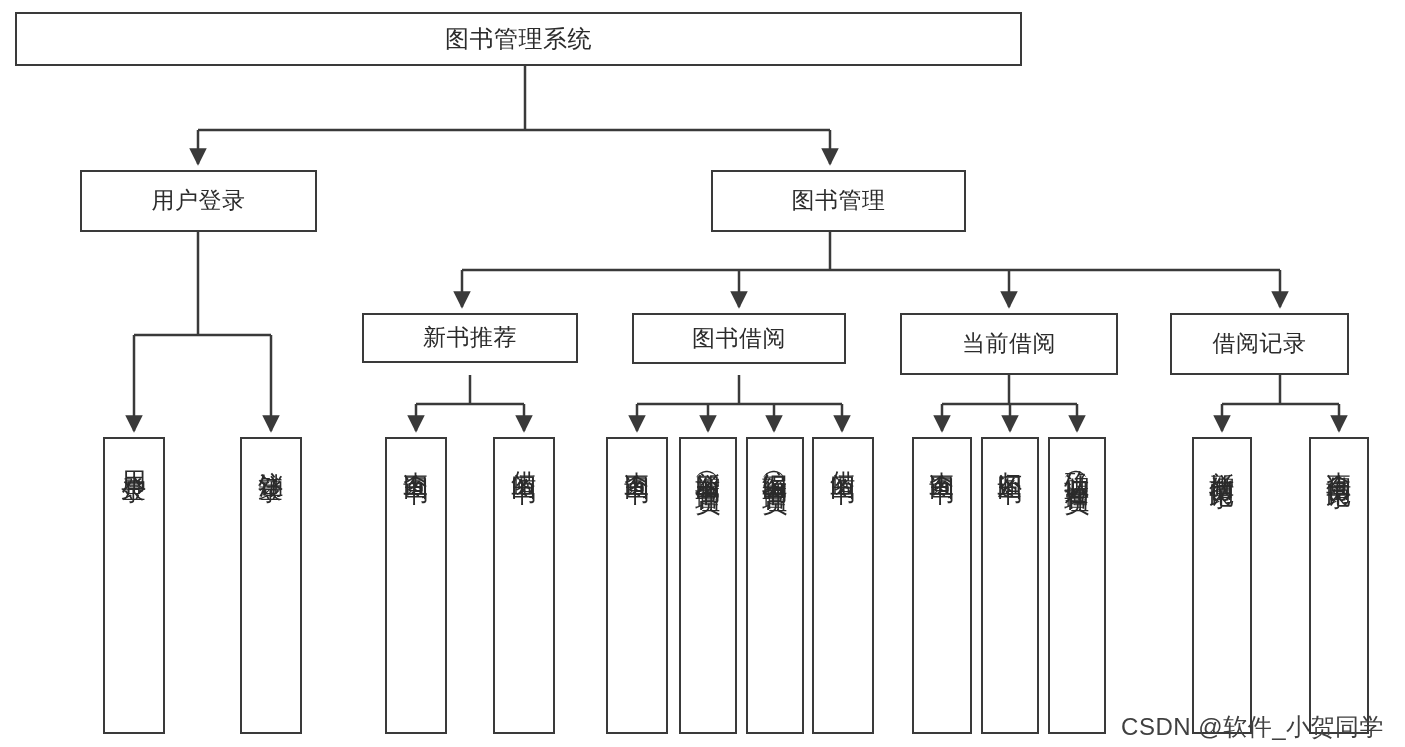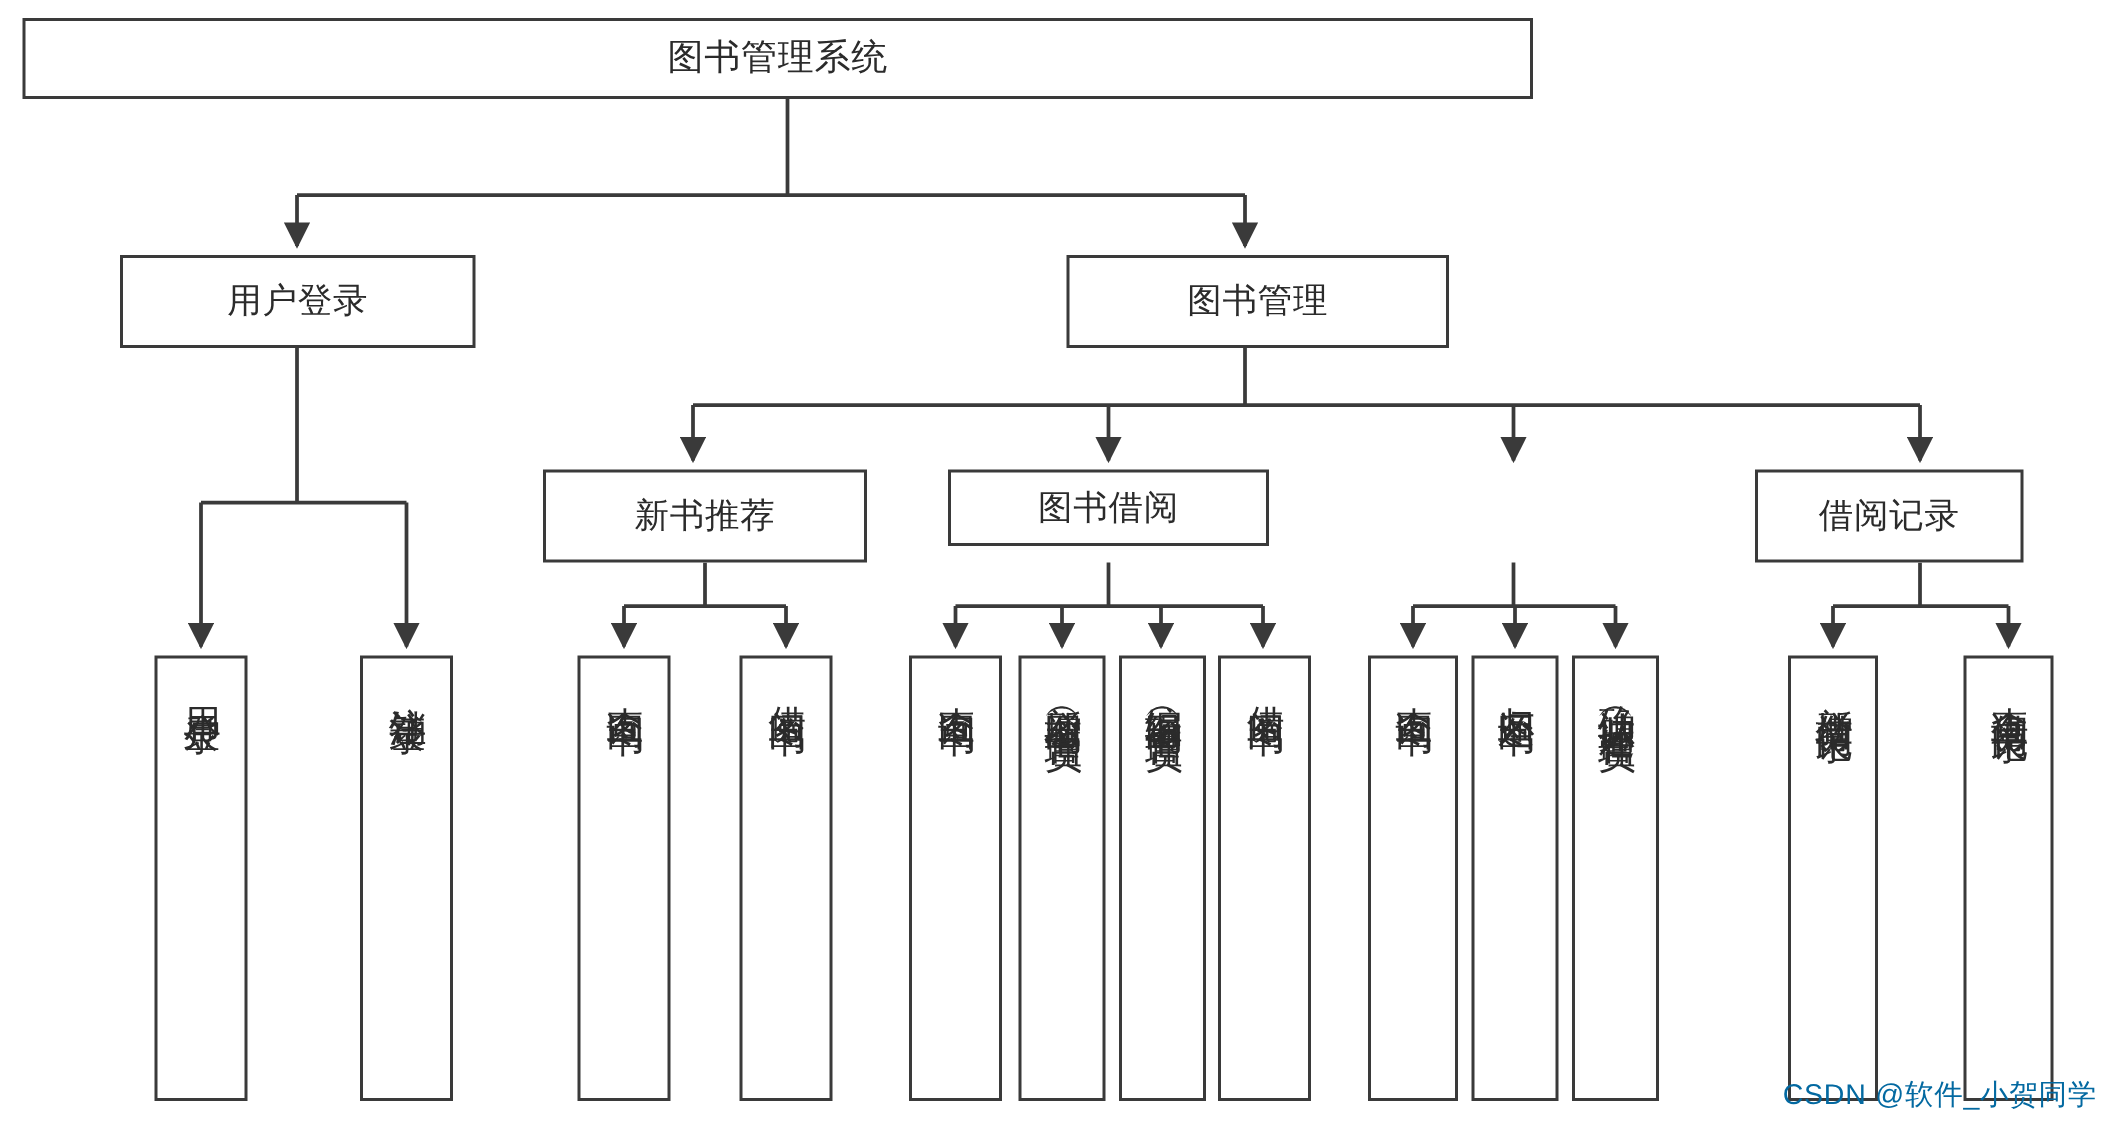--- a/index.html
+++ b/index.html
@@ -44,24 +44,24 @@
     writing-mode:vertical-rl;
     text-orientation:upright;
     font-size:25px;
     line-height:1.06;
     letter-spacing:3px;
     white-space:normal;
     max-height:284px;
   }
   .watermark{
     position:absolute;
-    right:7px;
+    right:21px;
     bottom:4px;
-    font-size:19px;
-    color:#0369a1;
+    font-size:24px;
+    color:#404040;
     letter-spacing:0.5px;
     white-space:nowrap;
     user-select:none;
   }
 </style>
 </head>
 <body>
 
 <div id="diagram-root">
 
@@ -119,25 +119,28 @@
     <span class="label">图书管理系统</span>
   </div>
 
   <div class="node h" style="left:80px;top:170px;width:237px;height:62px;">
     <span class="label">用户登录</span>
   </div>
   <div class="node h" style="left:711px;top:170px;width:255px;height:62px;">
     <span class="label">图书管理</span>
   </div>
 
-  <div class="node h" style="left:362px;top:313px;width:216px;height:62px;">
+  <div class="node h" style="left:362px;top:313px;width:216px;height:50px;">
     <span class="label">新书推荐</span>
   </div>
   <div class="node h" style="left:632px;top:313px;width:214px;height:51px;">
     <span class="label">图书借阅</span>
+  </div>
+  <div class="node h" style="left:900px;top:313px;width:218px;height:62px;">
+    <span class="label">当前借阅</span>
   </div>
   <div class="node h" style="left:1170px;top:313px;width:179px;height:62px;">
     <span class="label">借阅记录</span>
   </div>
 
   <div class="node v" style="left:103px;top:437px;width:62px;height:297px;">
     <span class="label">用户登录</span>
   </div>
   <div class="node v" style="left:240px;top:437px;width:62px;height:297px;">
     <span class="label">注销登录</span>

